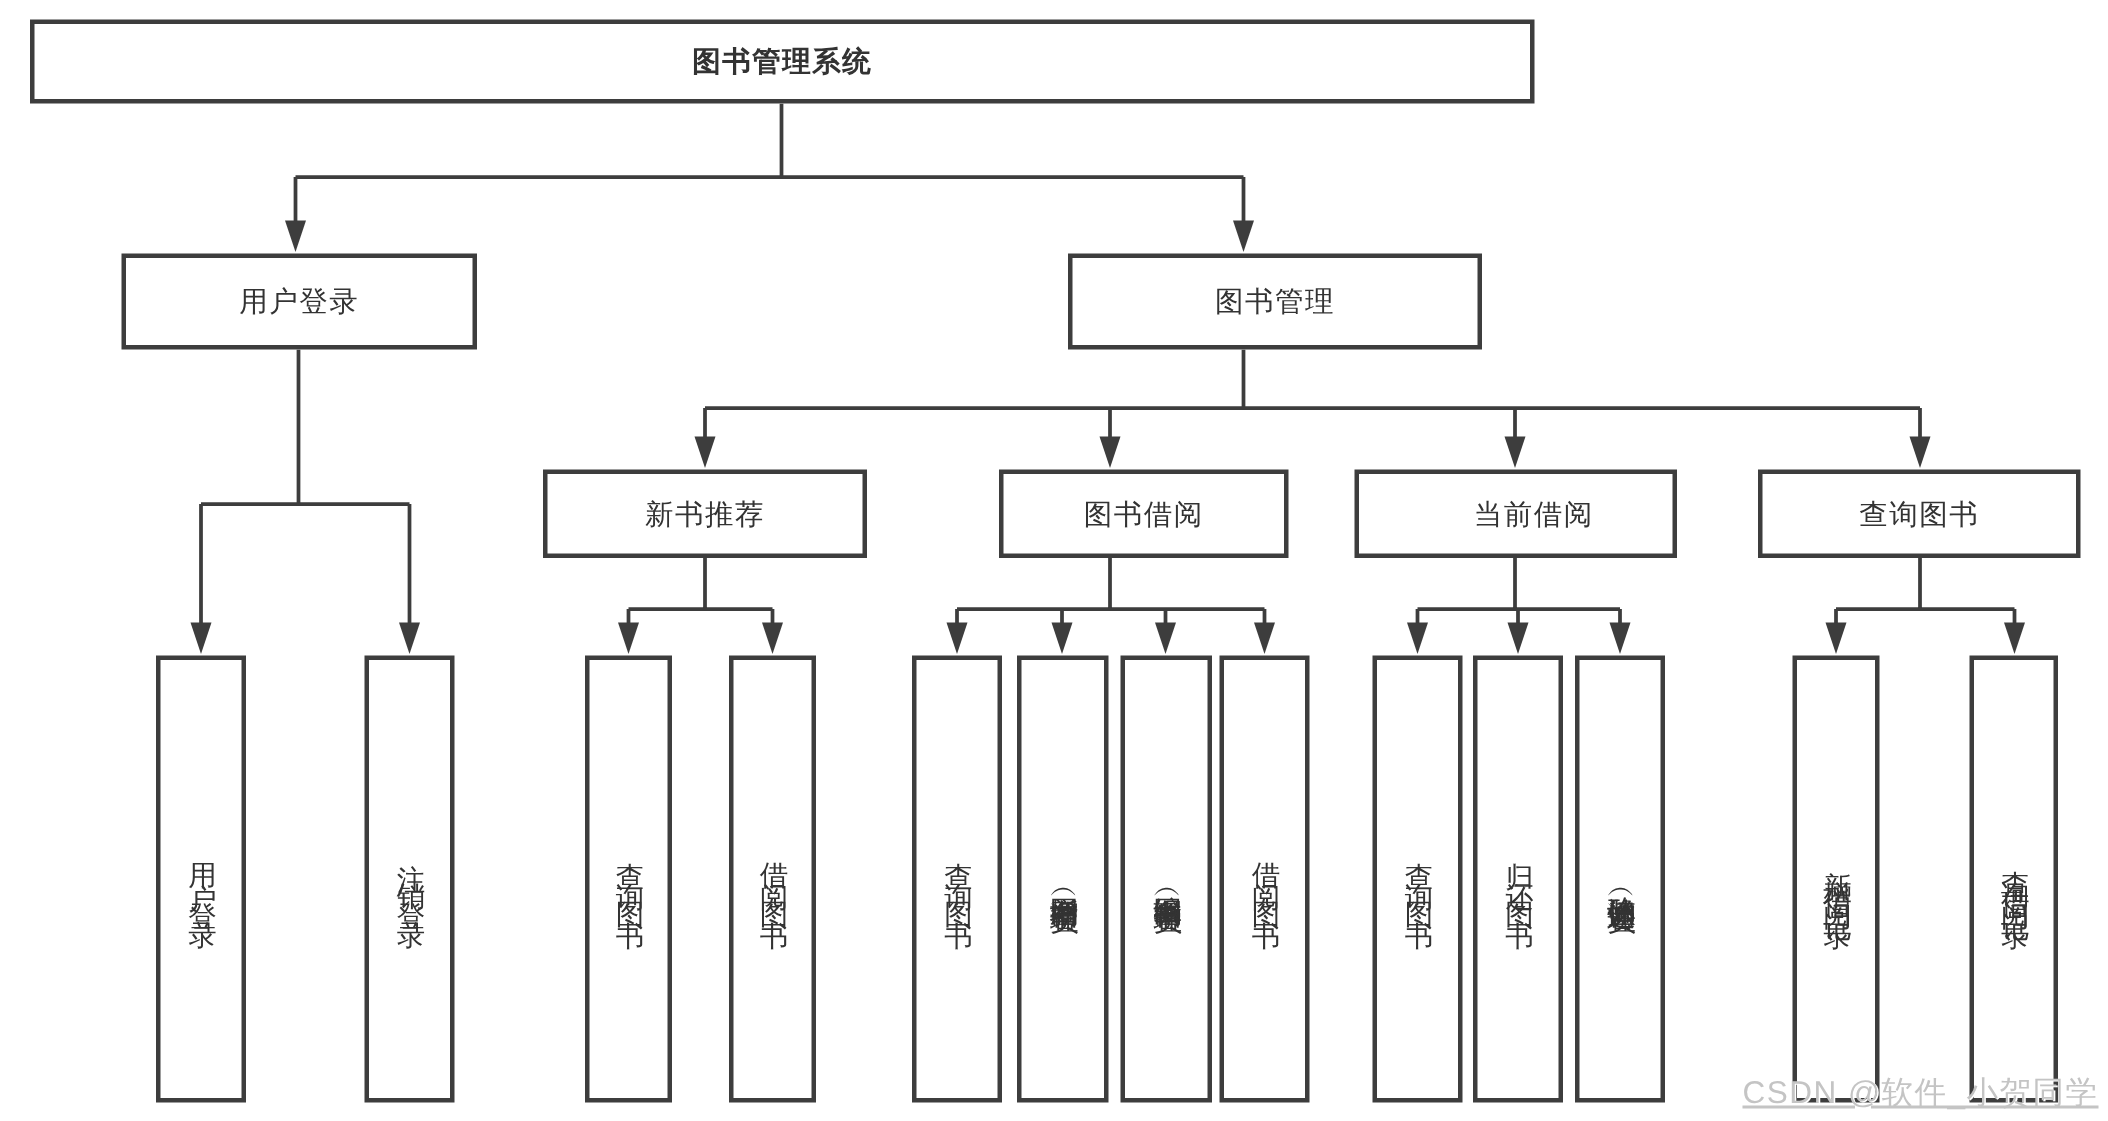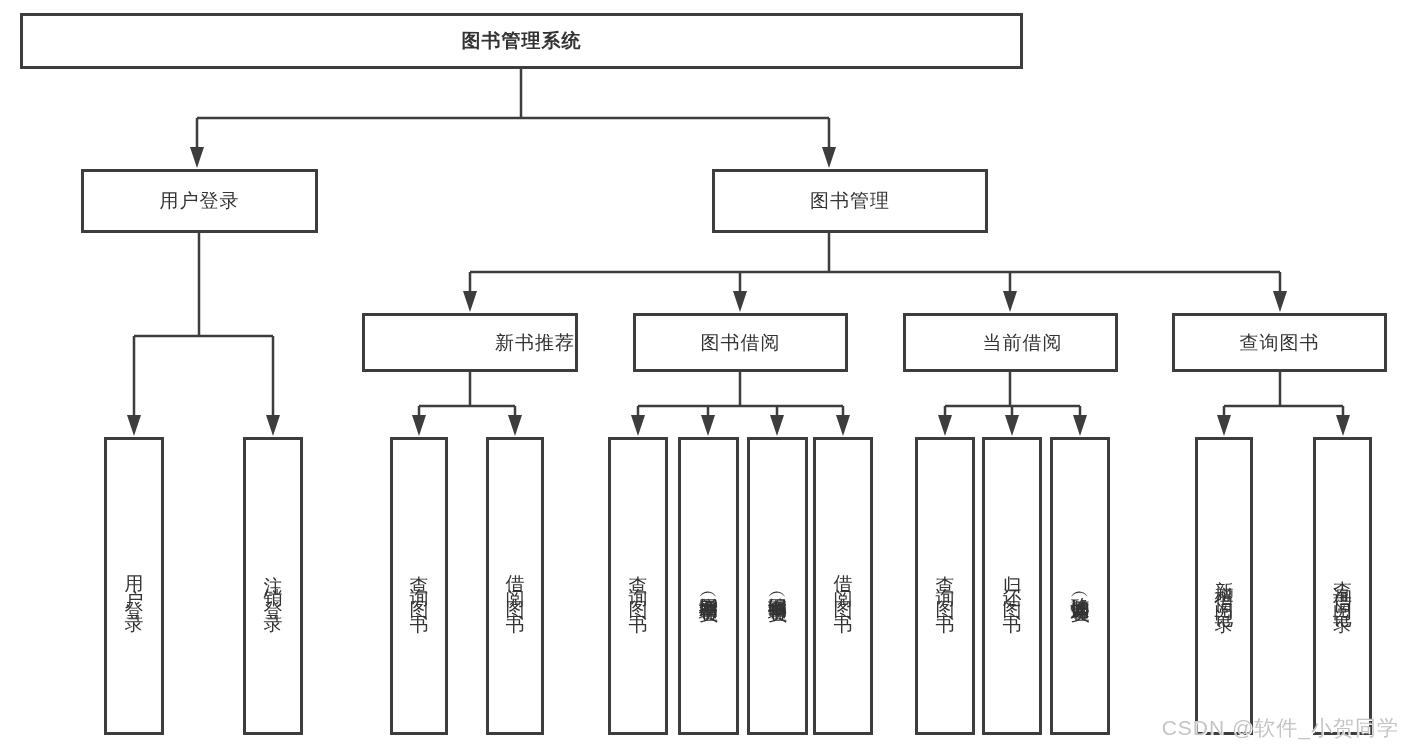--- a/index.html
+++ b/index.html
@@ -28,42 +28,43 @@
     justify-content: center;
     color: var(--text, #333333);
     font-size: 19px;
     z-index: 1;
     letter-spacing: 1px;
   }
   .root  { left: 20px;  top: 13px;  width: 1003px; height: 56px; font-weight: bold; }
   .lvl2a { left: 81px;  top: 169px; width: 237px;  height: 64px; }
   .lvl2b { left: 712px; top: 169px; width: 276px;  height: 64px; }
   .lvl3  { top: 313px;  height: 59px; }
-  .lvl3a { left: 362px;  width: 216px; justify-content: flex-end; }
-  .lvl3b { left: 633px;  width: 215px; font-family: Liberation Serif, serif; }
+  .lvl3a { left: 362px;  width: 216px; }
+  .lvl3b { left: 666px;  width: 193px; font-family: Liberation Serif, serif; }
   .lvl3c { left: 903px;  width: 215px; padding-left: 24px; }
   .lvl3d { left: 1172px; width: 215px; }
   .leaf  { top: 437px; height: 298px; width: 60px; }
   .leaf span {
     writing-mode: vertical-rl;
     text-orientation: mixed;
     letter-spacing: 13px;
     white-space: nowrap;
   }
   .leaf.len6 span { letter-spacing: 7px; }
   .leaf.long span { letter-spacing: 1px; }
   .watermark {
     position: absolute;
     right: 6px;
     bottom: 5px;
     z-index: 2;
     font-size: 21px;
     color: var(--watermark, #c4c4c4);
     text-shadow: 1px 1px 0 #ffffff;
     letter-spacing: 1px;
+    text-decoration: underline;
   }
 </style>
 </head>
 <body>
 
 <div class="stage">
 
   <svg class="connector" width="1405" height="747" viewBox="0 0 1405 747" xmlns="http://www.w3.org/2000/svg">
 
     <path d="M521,69 V118 M197,118 H829 M197,118 V150 M829,118 V150"></path>

